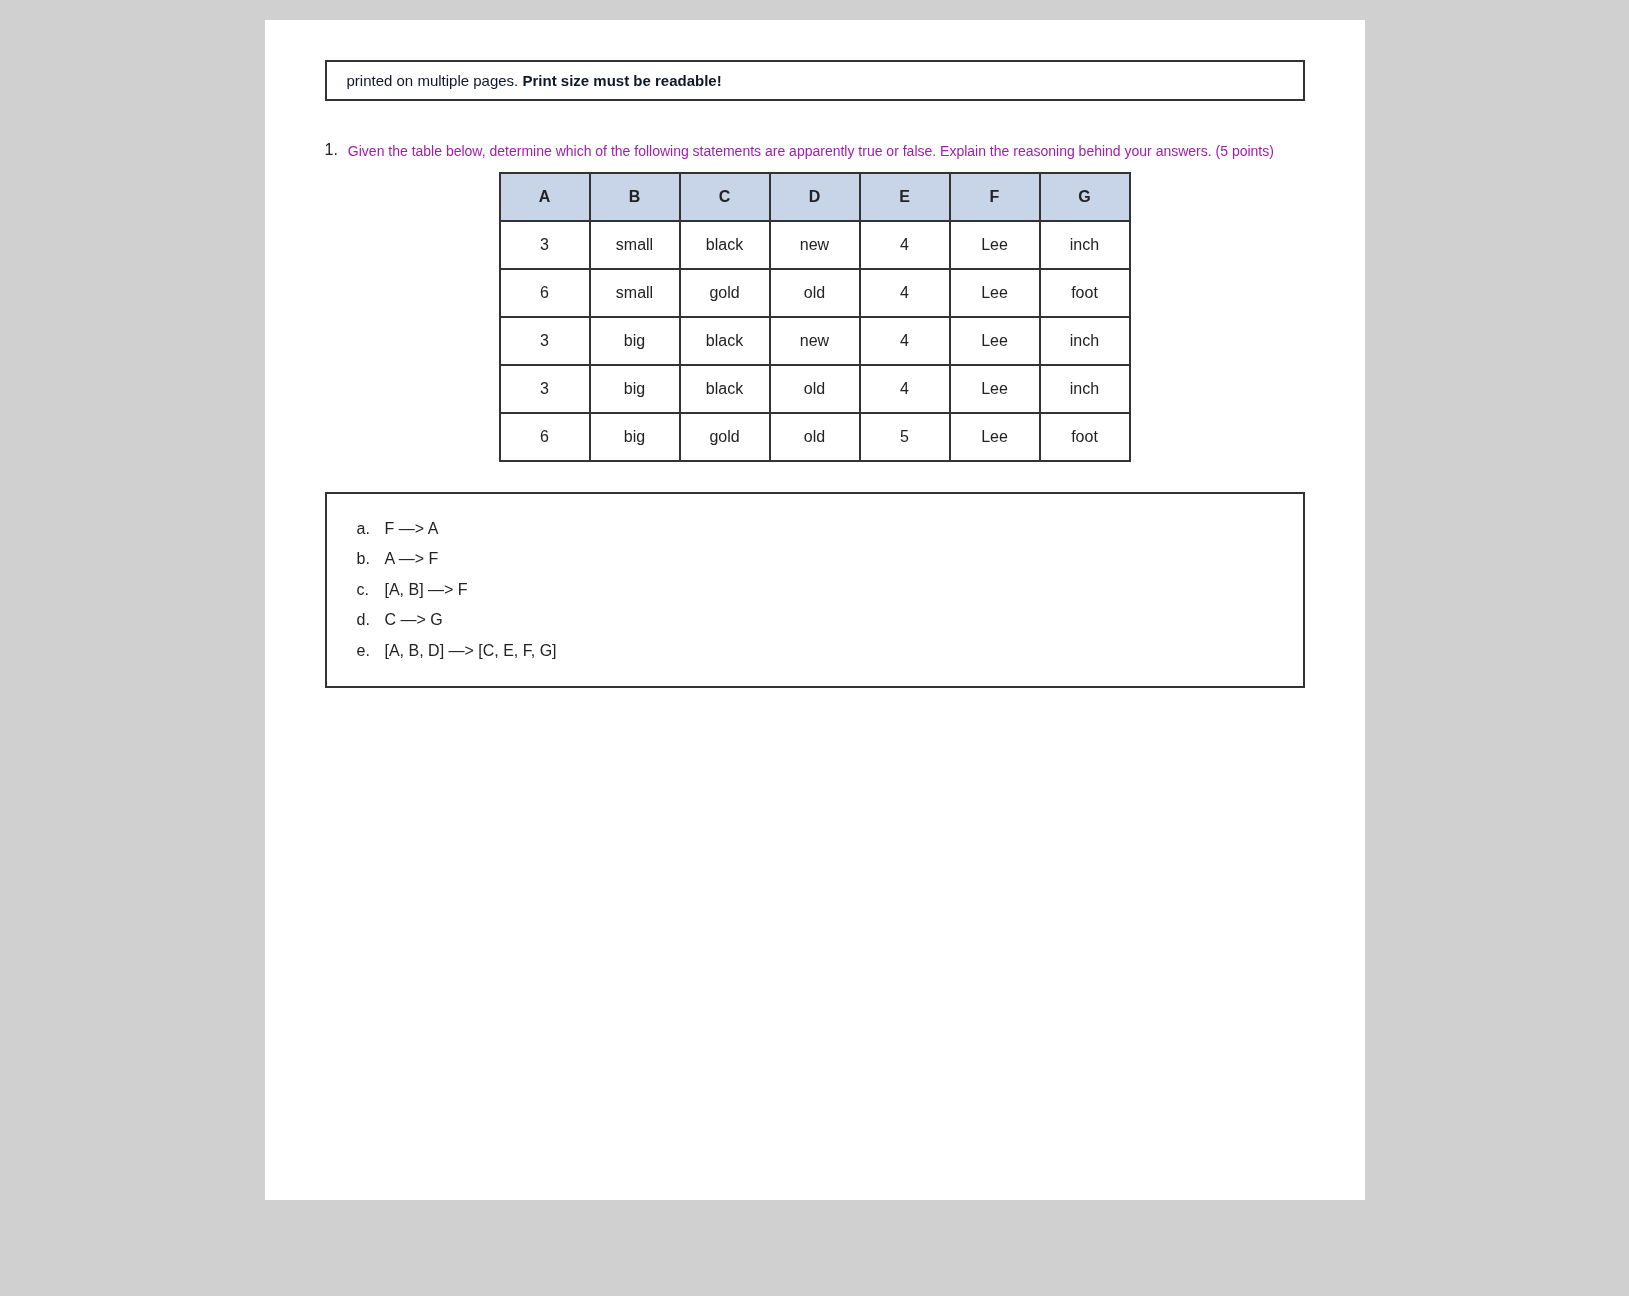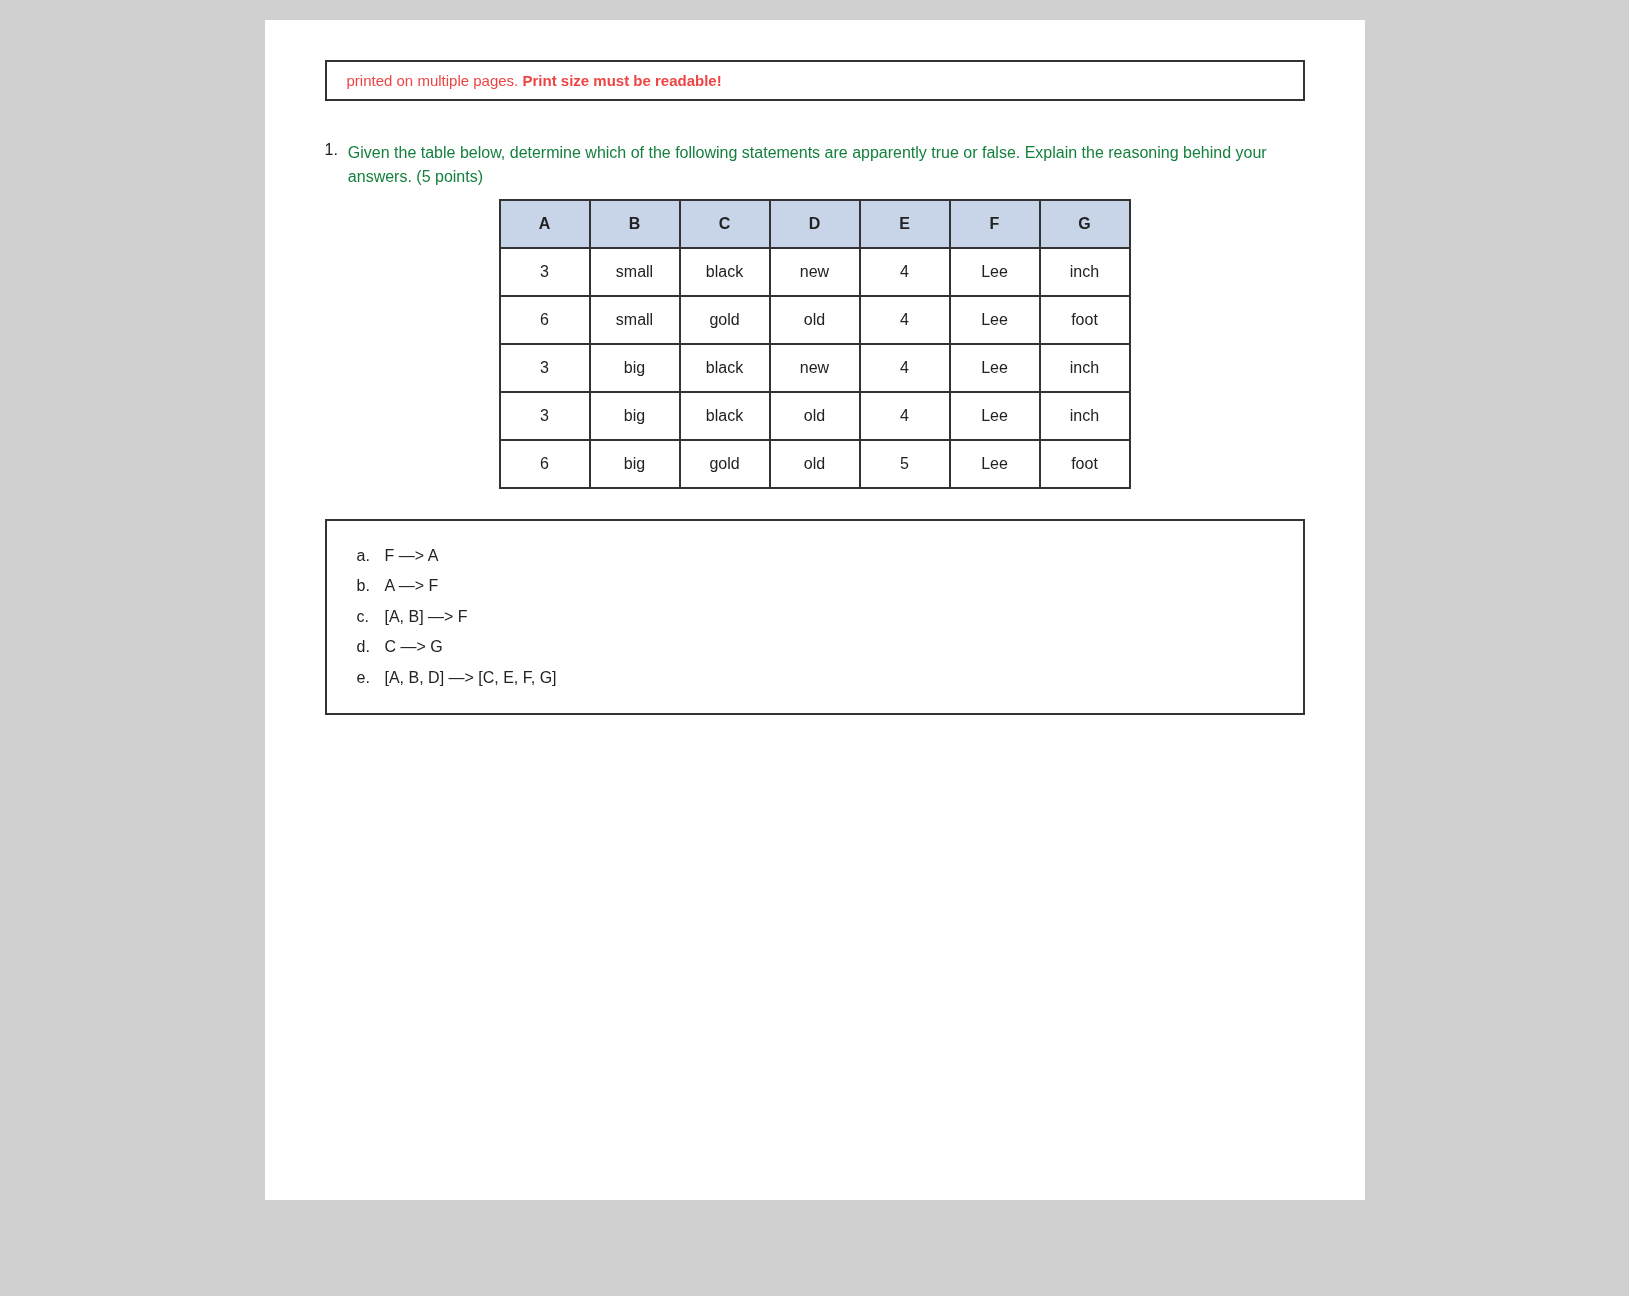--- a/index.html
+++ b/index.html
@@ -24,21 +24,21 @@
       min-height: 1180px;
       padding: 40px 60px;
       position: relative;
     }
 
     .top-banner {
       border: 2px solid #333;
       padding: 10px 20px;
       margin-bottom: 40px;
       font-size: 15px;
-      color: #ef4444;
+      color: #0f172a;
     }
 
     .top-banner strong {
       font-weight: bold;
     }
 
     .question-container {
       position: relative;
       margin-bottom: 30px;
     }
@@ -97,21 +97,21 @@
 
 <div class="page">
 
   <div class="top-banner">
     <span>printed on multiple pages. </span><strong>Print size must be readable!</strong>
   </div>
 
   <div class="question-container">
     <div style="display:flex; gap:10px; margin-bottom:10px;">
       <span style="font-size:16px; color:#222; font-family:Arial,sans-serif;">1.</span>
-      <span style="font-size:16px; color:#15803d; line-height:1.5; font-family:Arial,sans-serif;">Given the table below, determine which of the following statements are apparently true or false.  Explain the reasoning behind your answers. (5 points)</span>
+      <span style="font-size:14px; color:#a21caf; line-height:1.5; font-family:Arial,sans-serif;">Given the table below, determine which of the following statements are apparently true or false.  Explain the reasoning behind your answers. (5 points)</span>
     </div>
 
     <div class="table-wrapper">
       <table class="data-table">
         <thead>
           <tr>
           <th>A</th>
               <th>B</th>
               <th>C</th>
               <th>D</th>

